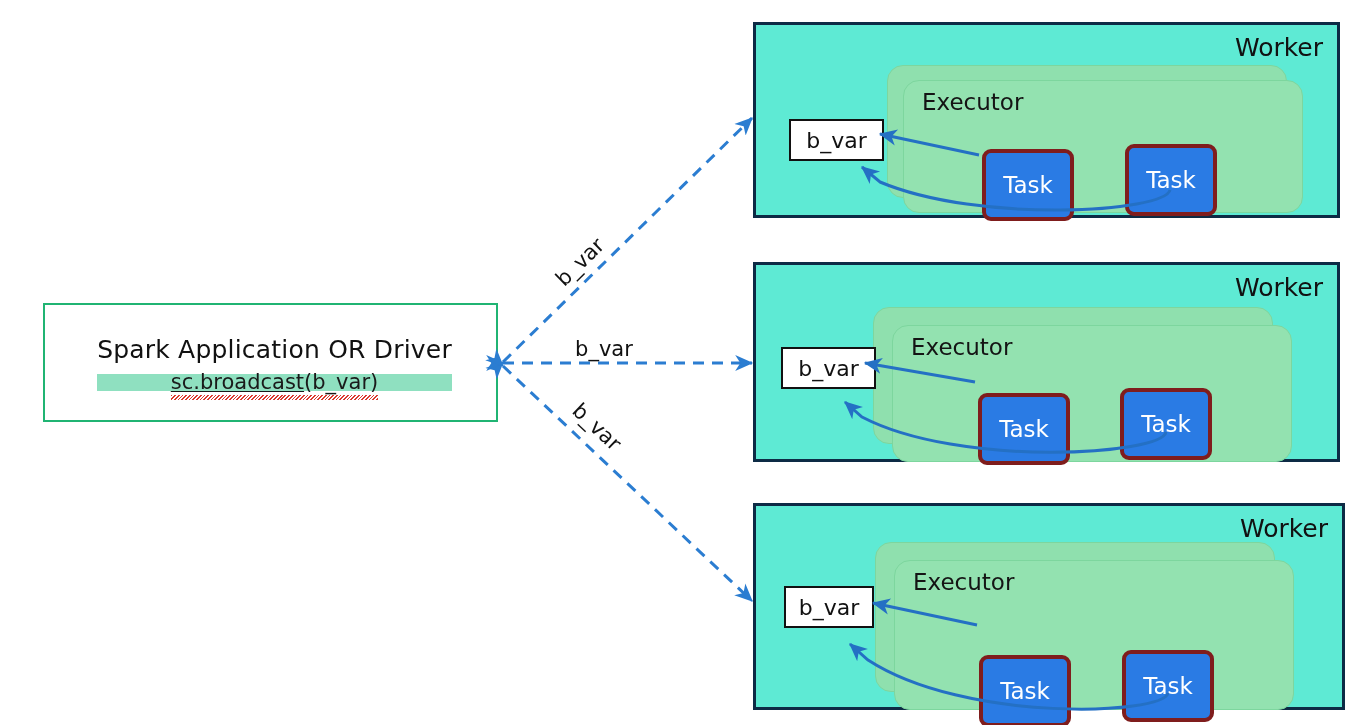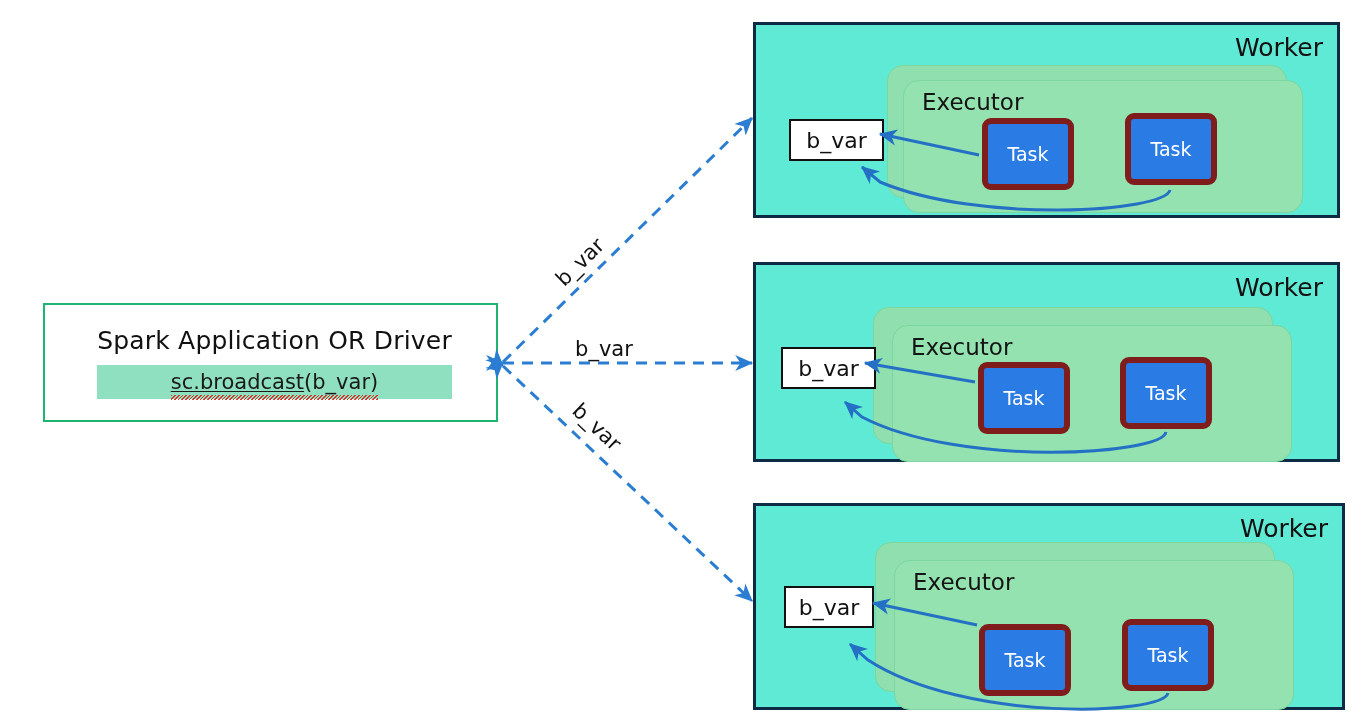--- a/index.html
+++ b/index.html
@@ -36,21 +36,21 @@
   }
   .driver-title {
     font-size: 25px;
     color: #111111;
     letter-spacing: 0.2px;
     margin-bottom: 10px;
     white-space: nowrap;
   }
   .driver-code-wrap {
     width: 355px;
-    height: 34px;
+    height: 17px;
     background: #8fe0c0;
     display: flex;
     align-items: center;
     justify-content: center;
   }
   .driver-code {
     font-size: 21px;
     color: #1a1a1a;
     position: relative;
     white-space: nowrap;
@@ -111,27 +111,28 @@
     color: #141414;
     white-space: nowrap;
     text-align: center;
   }
 
   
   .task {
     position: absolute;
     box-sizing: border-box;
     background: #2a7be4;
-    border: 6px solid #7f1d1d;
+    border: 4px solid #7f1d1d;
     border-radius: 9px;
     display: flex;
     align-items: center;
     justify-content: center;
     color: #ffffff;
-    font-size: 19px;
+    font-size: 23px;
+    margin-top: 31px;
   }
 
   
   .bvar {
     position: absolute;
     box-sizing: border-box;
     background: #ffffff;
     border: 2px solid #111111;
     display: flex;
     align-items: center;

